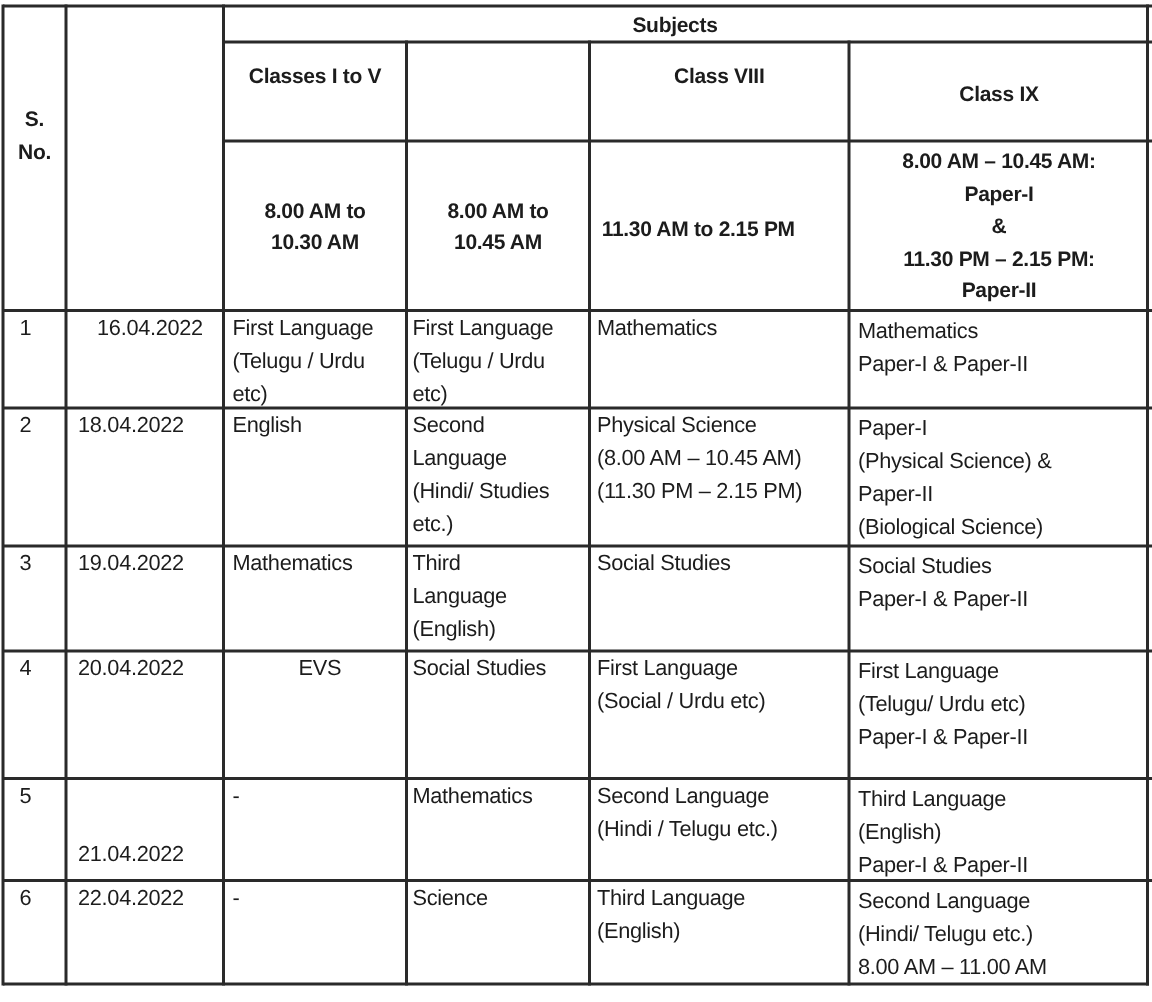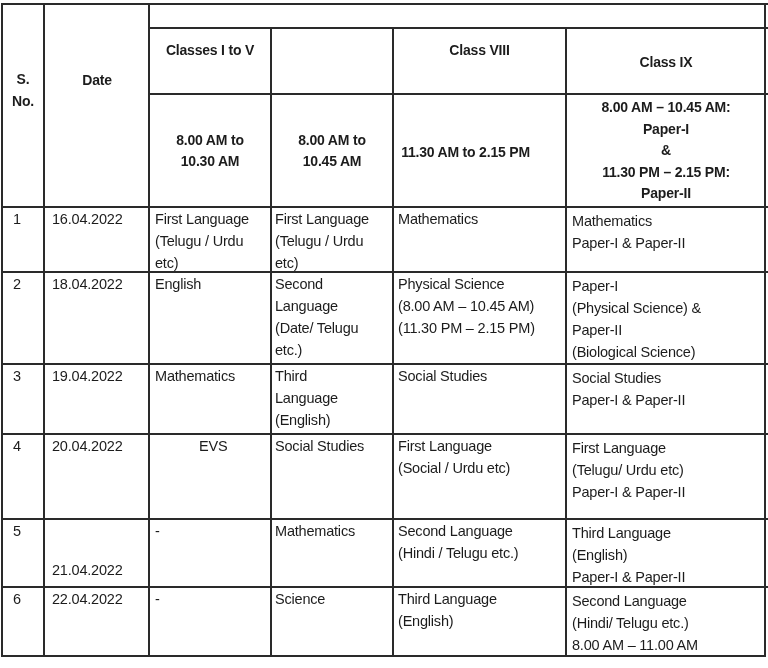--- a/index.html
+++ b/index.html
@@ -35,41 +35,41 @@
 
   <div class="ln v" style="left:1px;top:3px;height:654px"></div>
   <div class="ln v" style="left:43px;top:3px;height:654px"></div>
   <div class="ln v" style="left:148px;top:3px;height:654px"></div>
   <div class="ln v" style="left:270px;top:27px;height:630px"></div>
   <div class="ln v" style="left:392px;top:27px;height:630px"></div>
   <div class="ln v" style="left:565px;top:27px;height:630px"></div>
   <div class="ln v" style="left:764px;top:3px;height:654px"></div>
 
   <div class="cell hd" style="left:4px;top:68px;width:38px;line-height:22px">S. No.</div>
-  <div class="cell hd" style="left:46px;top:70px;width:102px">Date</div>
+  <div class="cell hd" style="left:380px;top:6px;width:140px">Subjects</div>
 
   <div class="cell hd" style="left:151px;top:40px;width:118px">Classes I to V</div>
   <div class="cell hd" style="left:395px;top:40px;width:169px">Class VIII</div>
   <div class="cell hd" style="left:568px;top:52px;width:196px">Class IX</div>
 
   <div class="cell hd" style="left:158px;top:130px;width:104px">8.00 AM to 10.30 AM</div>
   <div class="cell hd" style="left:280px;top:130px;width:104px">8.00 AM to 10.45 AM</div>
   <div class="cell hd" style="left:395px;top:142px;width:141px">11.30 AM to 2.15 PM</div>
   <div class="cell hd" style="left:568px;top:97px;width:196px;line-height:21.5px">
     <div>8.00 AM – 10.45 AM:</div>
     <div>Paper-I</div>
     <div>&amp;</div>
     <div>11.30 PM – 2.15 PM:</div>
     <div>Paper-II</div>
   </div>
 
   <div id="rows">
       <div>
         <div class="cell" style="left: 13px; top: 208px; width: 28px;">1</div>
-        <div class="cell" style="left: 52px; top: 208px; width: 96px;">16.04.2022</div>
+        <div class="cell" style="left: 52px; top: 208px; width: 96px; text-align: center;">16.04.2022</div>
         <div class="cell" style="left: 155px; top: 208px; width: 114px;">
           <div>First Language</div>
           <div>(Telugu / Urdu</div>
           <div>etc)</div>
         </div>
         <div class="cell" style="left: 275px; top: 208px; width: 116px;">
           <div>First Language</div>
           <div>(Telugu / Urdu</div>
           <div>etc)</div>
         </div>
@@ -83,21 +83,21 @@
       </div>
       <div>
         <div class="cell" style="left: 13px; top: 273px; width: 28px;">2</div>
         <div class="cell" style="left: 52px; top: 273px; width: 96px;">18.04.2022</div>
         <div class="cell" style="left: 155px; top: 273px; width: 114px;">
           <div>English</div>
         </div>
         <div class="cell" style="left: 275px; top: 273px; width: 116px;">
           <div>Second</div>
           <div>Language</div>
-          <div>(Date/ Telugu</div>
+          <div>(Hindi/ Studies</div>
           <div>etc.)</div>
         </div>
         <div class="cell" style="left: 398px; top: 273px; width: 166px;">
           <div>Physical Science</div>
           <div>(8.00 AM – 10.45 AM)</div>
           <div>(11.30 PM – 2.15 PM)</div>
         </div>
         <div class="cell" style="left: 572px; top: 275px; width: 190px;">
           <div>Paper-I</div>
           <div>(Physical Science) &amp;</div>

